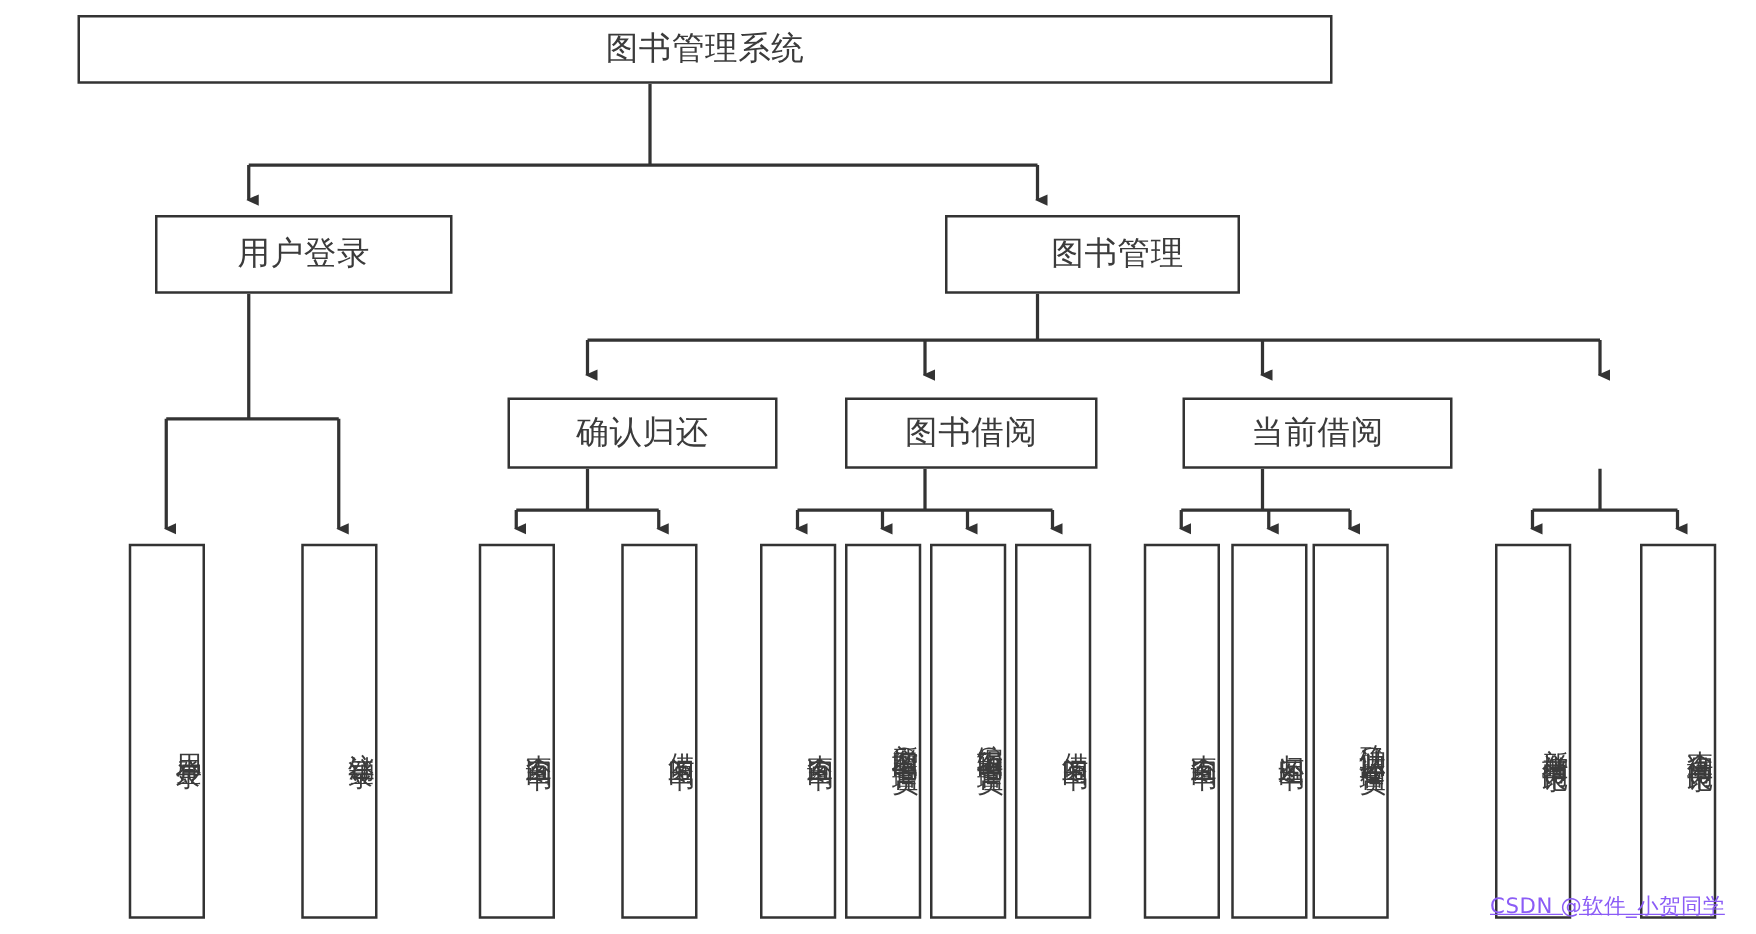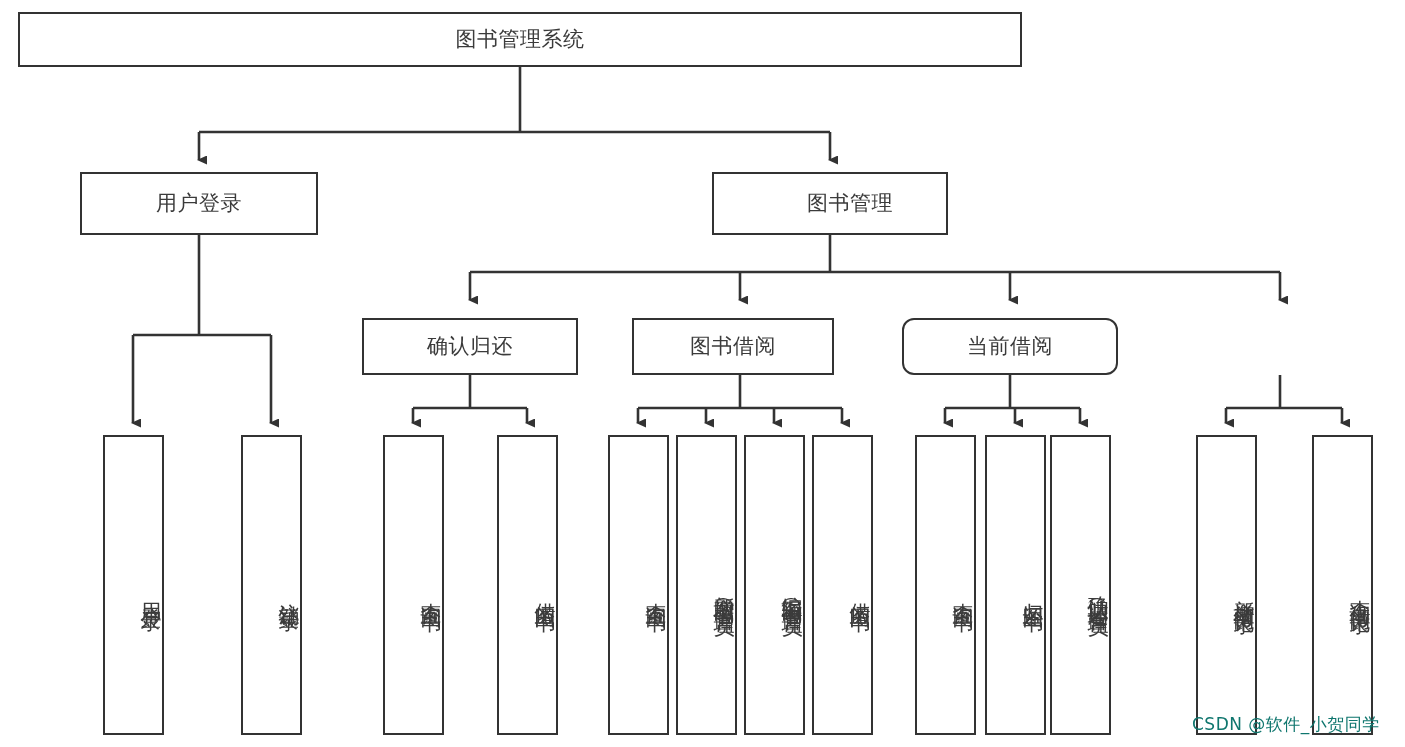--- a/index.html
+++ b/index.html
@@ -27,46 +27,48 @@
     box-sizing: border-box;
     border: 2px solid #333333;
     background: #ffffff;
     color: #3b3b3b;
     display: flex;
     align-items: center;
     justify-content: center;
     z-index: 2;
   }
   .node.horiz {
-    font-size: 21px;
+    font-size: 26px;
     letter-spacing: 0.5px;
     line-height: 1.1;
+    margin-left: 44px;
   }
   .node.vert {
     writing-mode: vertical-rl;
     text-orientation: upright;
     font-size: 21px;
     letter-spacing: 3px;
     line-height: 1.05;
     padding-top: 14px;
     align-items: flex-start;
     justify-content: center;
   }
   .node .label {
     display: block;
     white-space: pre-wrap;
   }
   .watermark {
     position: absolute;
     z-index: 3;
-    color: #0f766e;
+    color: #8b5cf6;
     font-size: 17px;
     letter-spacing: 0.5px;
     white-space: nowrap;
     pointer-events: none;
+    text-decoration: underline;
   }
 </style>
 </head>
 <body>
 
 <div id="canvas">
 
   <svg id="svg-layer" viewBox="0 0 1405 747" xmlns="http://www.w3.org/2000/svg">
     <defs>
       <marker id="arrow" markerWidth="10" markerHeight="10" refX="4.5" refY="8" orient="auto" markerUnits="userSpaceOnUse">
@@ -133,21 +135,21 @@
   <div class="node horiz" style="left:712px; top:172px; width:236px; height:63px;padding-left:40px;">
     <span class="label">图书管理</span>
   </div>
 
   <div class="node horiz" style="left:362px; top:318px; width:216px; height:57px;">
     <span class="label">确认归还</span>
   </div>
   <div class="node horiz" style="left:632px; top:318px; width:202px; height:57px;">
     <span class="label">图书借阅</span>
   </div>
-  <div class="node horiz" style="left:902px; top:318px; width:216px; height:57px;border-radius:12px;">
+  <div class="node horiz" style="left:902px; top:318px; width:216px; height:57px;">
     <span class="label">当前借阅</span>
   </div>
 
   <div class="node vert" style="left:103px; top:435px; width:61px; height:300px;">
     <span class="label">用户登录</span>
   </div>
   <div class="node vert" style="left:241px; top:435px; width:61px; height:300px;">
     <span class="label">注销登录</span>
   </div>
 

